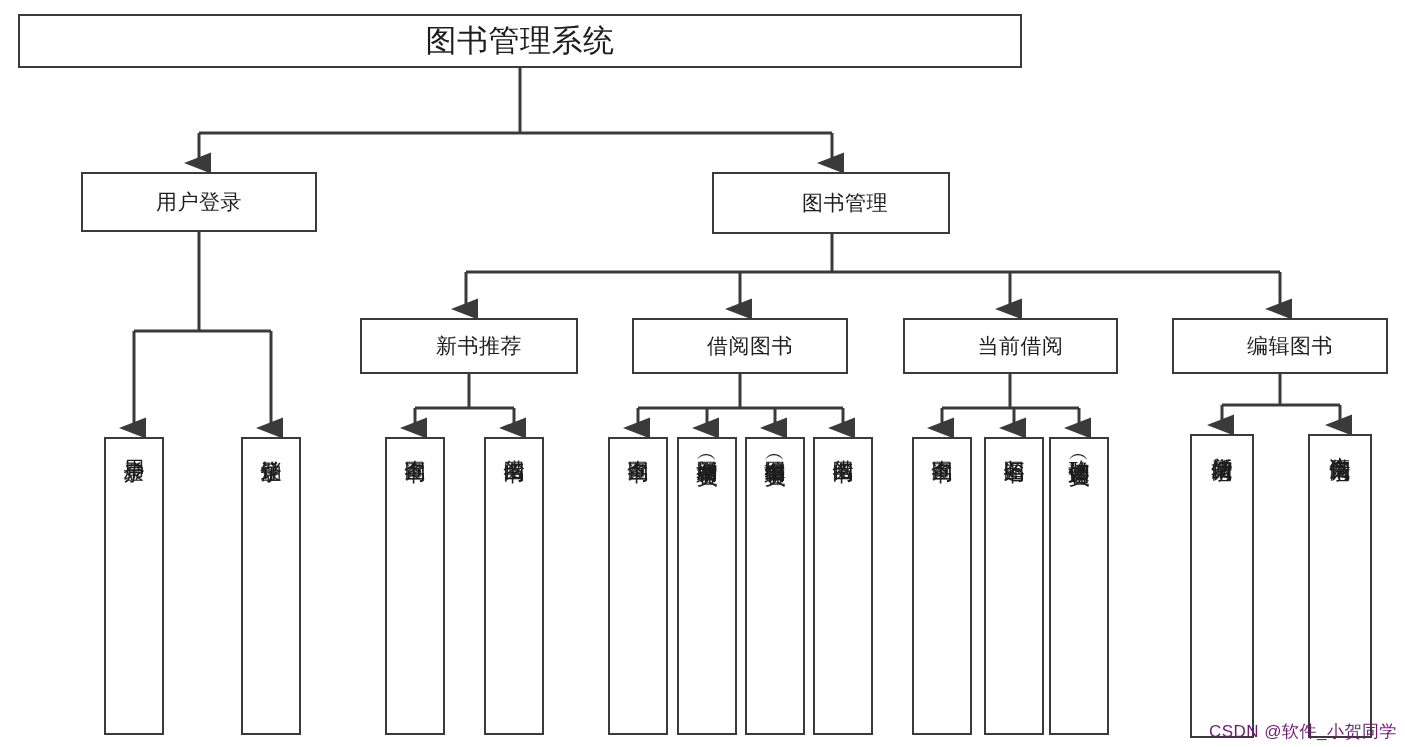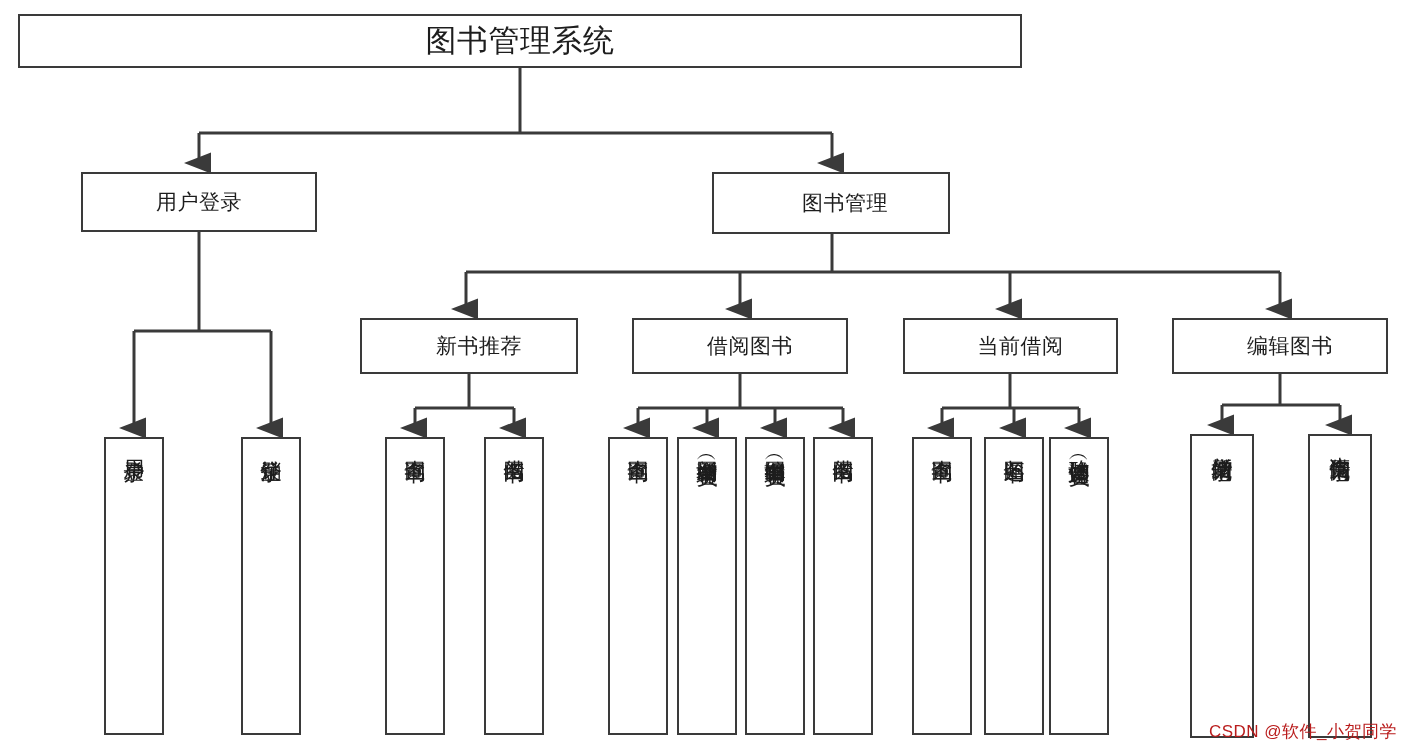--- a/index.html
+++ b/index.html
@@ -55,21 +55,21 @@
     font-size: 21px;
     line-height: 1.34;
     letter-spacing: 1px;
     white-space: nowrap;
   }
   .watermark {
     position: absolute;
     right: 8px;
     bottom: 4px;
     font-size: 17px;
-    color: #b91c1c;
+    color: #701a75;
     letter-spacing: 0.5px;
     white-space: nowrap;
   }
 </style>
 </head>
 <body>
 
 <div id="canvas">
 
   <svg class="wires" viewBox="0 0 1405 747" xmlns="http://www.w3.org/2000/svg">

